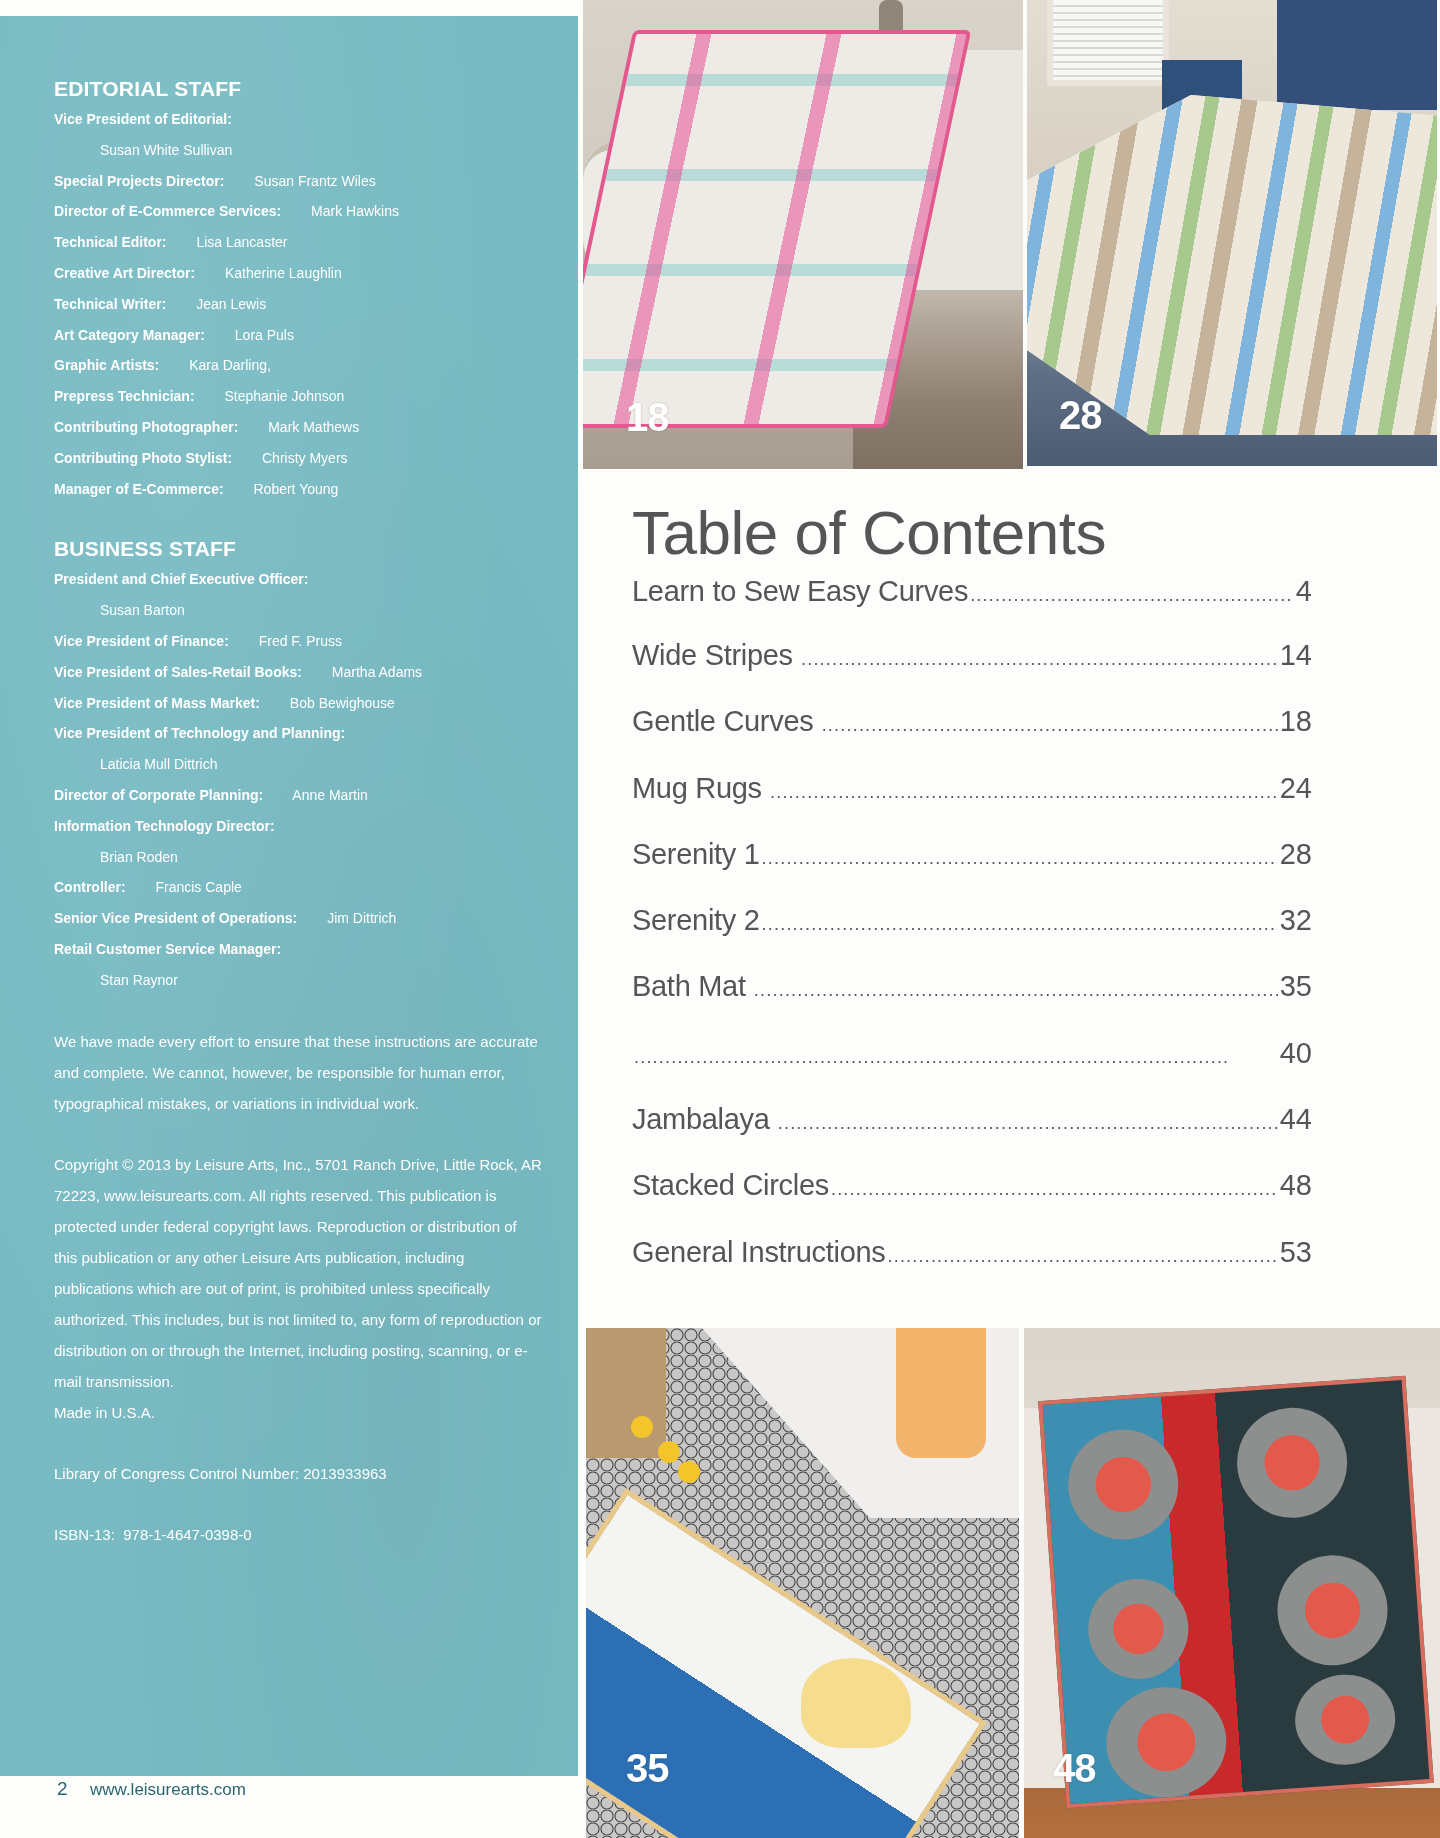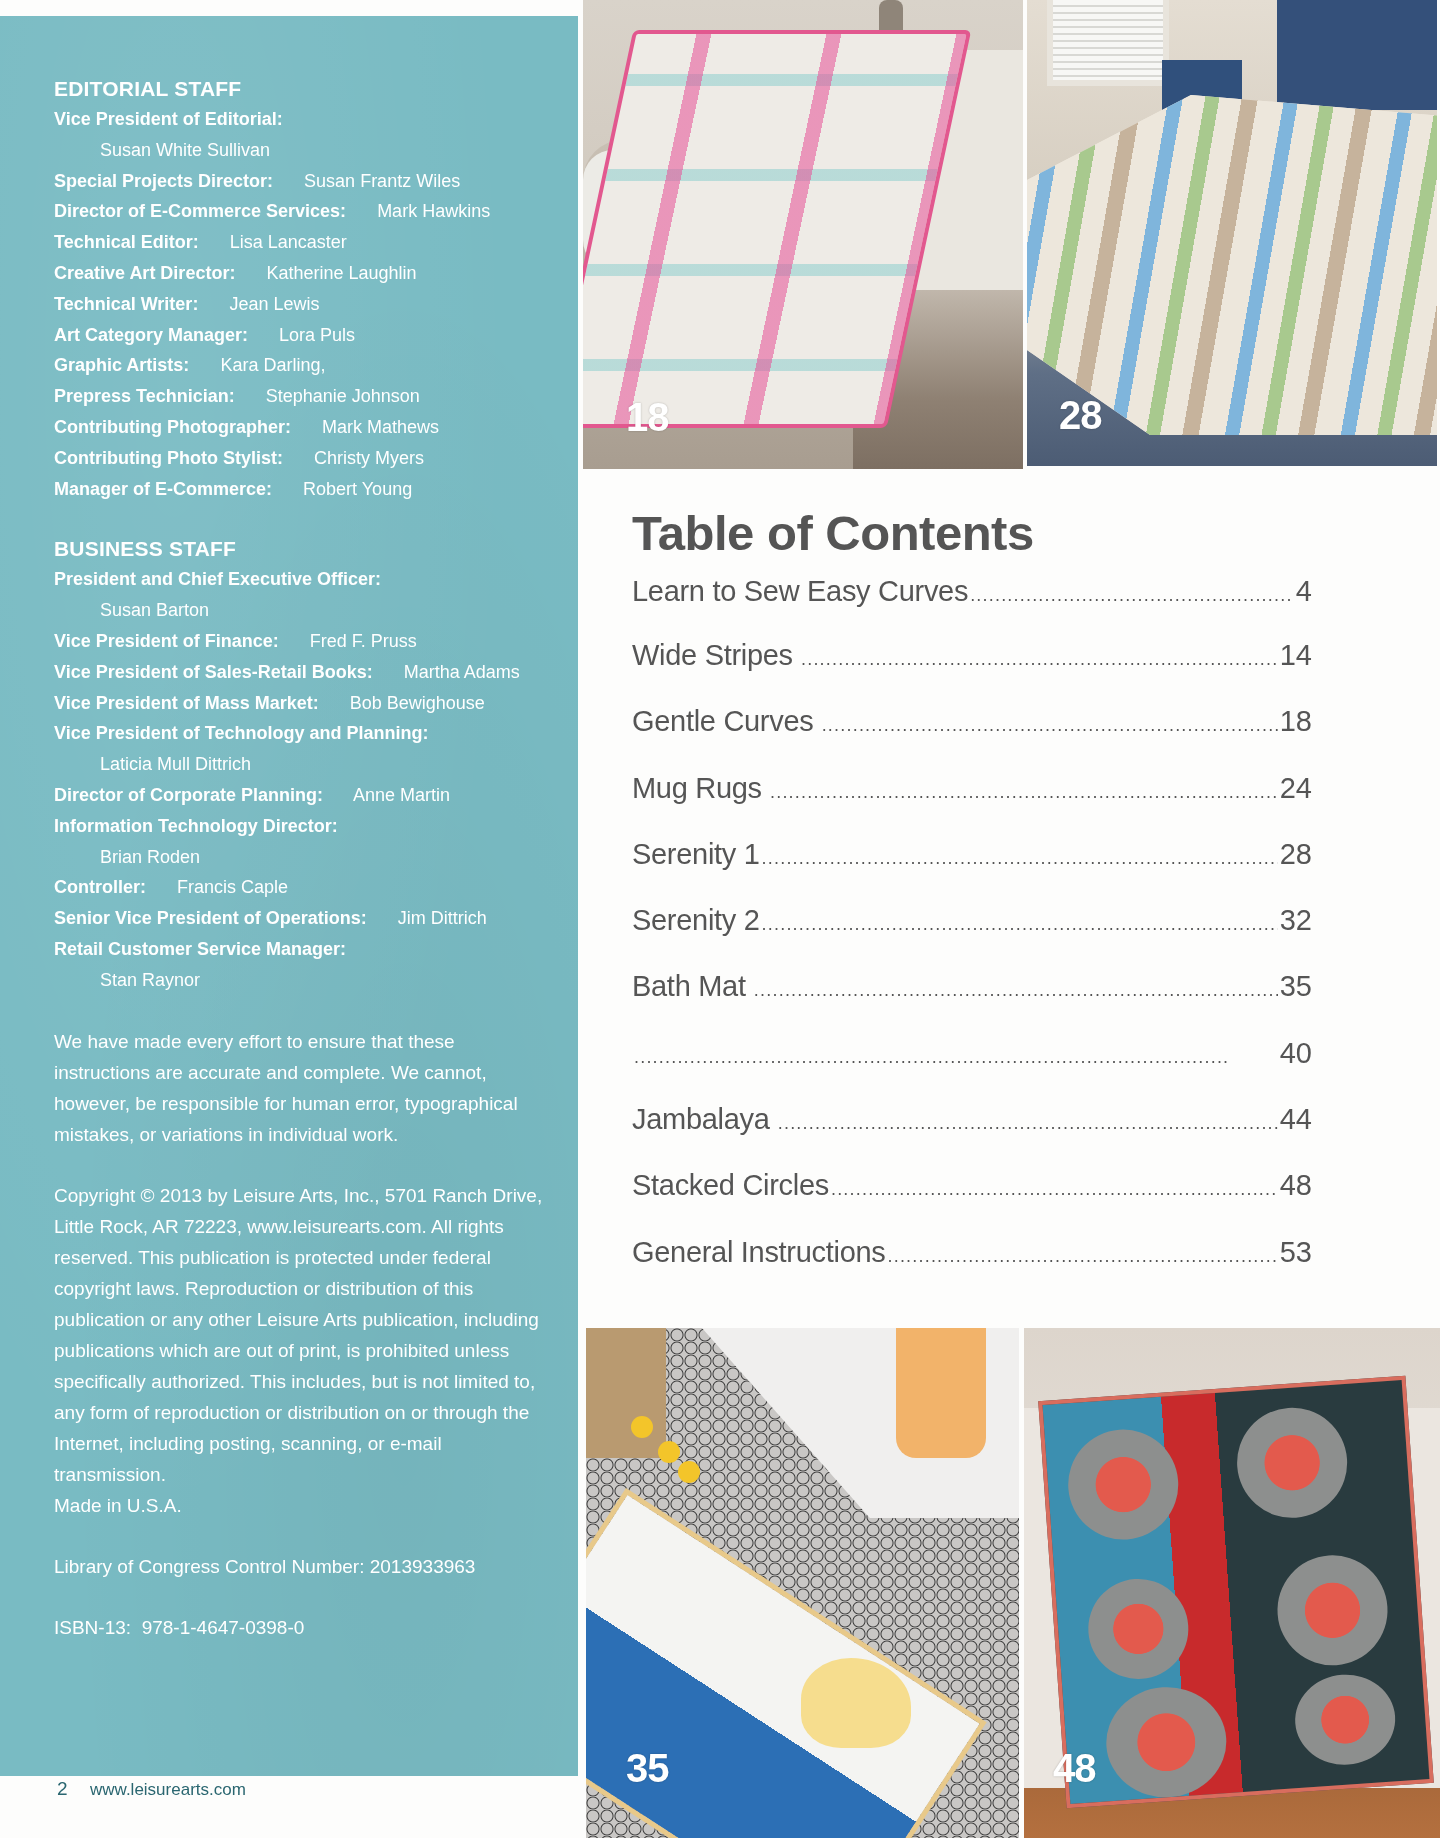--- a/index.html
+++ b/index.html
@@ -15,26 +15,26 @@
       radial-gradient(ellipse at 30% 20%, rgba(255,255,255,0.06), rgba(255,255,255,0) 60%),
       radial-gradient(ellipse at 70% 80%, rgba(0,0,0,0.04), rgba(0,0,0,0) 60%),
       #79bbc3;
     color: #ffffff;
   }
   .panel-inner { position: absolute; left: 54px; top: 58px; width: 500px; }
   .section-head {
     font-weight: bold; font-size: 21px; letter-spacing: 0.2px;
     line-height: 30px; margin: 0;
   }
-  .credit { font-size: 18px; line-height: 30.8px; white-space: nowrap; }
+  .credit { font-size: 14px; line-height: 30.8px; white-space: nowrap; }
   .credit .role { font-weight: bold; }
   .credit .person { font-weight: normal; margin-left: 26px; }
   .credit.indent { padding-left: 20px; }
   .gap-section { height: 30px; }
-  .para { font-size: 19px; line-height: 31px; margin: 0; }
+  .para { font-size: 15px; line-height: 31px; margin: 0; }
   .para-gap { height: 30px; }
   .footer {
     position: absolute; left: 57px; top: 1762px;
     font-size: 17px; color: #2a6670; white-space: nowrap;
   }
   .footer .pagenum { display: inline-block; width: 33px; font-size: 19px; }
   
   .photo { position: absolute; overflow: hidden; }
   .photo .label {
     position: absolute; color: #fff; font-weight: bold; font-size: 40px;
@@ -88,21 +88,21 @@
     background: linear-gradient(180deg,#ddd5cc 0%, #e6e2dc 60%, #a8683a 88%, #b4703f 100%); }
   #photo-48 .sofa { position:absolute; left:0; top:80px; width:416px; height:380px; background:#ebe6e0; }
   #photo-48 .quilt { position:absolute; left:28px; top:60px; width:360px; height:400px;
     background:
       linear-gradient(90deg, #3c8fb0 0 33%, #c82a2c 33% 48%, #293b3f 48% 100%),
       #444;
     transform: rotate(-4deg); border: 4px solid #d86d5e; }
   #photo-48 .circle { position:absolute; border-radius:50%; background: radial-gradient(circle,#e35a4d 0 35%, #8d8f8e 36% 100%); }
   
   .toc { position: absolute; left: 632px; top: 503px; width: 680px; color: #555555; }
-  .toc-title { font-size: 49px; line-height: 60px; font-weight: bold; margin: 0 0 8px 0; letter-spacing: -0.5px; }
+  .toc-title { font-size: 62px; line-height: 60px; font-weight: normal; margin: 0 0 8px 0; letter-spacing: -0.5px; }
   .toc-list { list-style: none; margin: 0; padding: 0; }
   .toc-item { display: flex; align-items: baseline; height: 66.3px; font-size: 29px; line-height: 40px; }
   .toc-item .t { white-space: nowrap; letter-spacing: -0.3px; }
   .toc-item .dots { flex: 1; overflow: hidden; white-space: nowrap; font-size: 18px; letter-spacing: 1.2px; margin: 0 2px; color: #555; }
   .toc-item .p { white-space: nowrap; }
   .toc-item:first-child { height: 64px; }
 </style>
 </head>
 <body>
 

